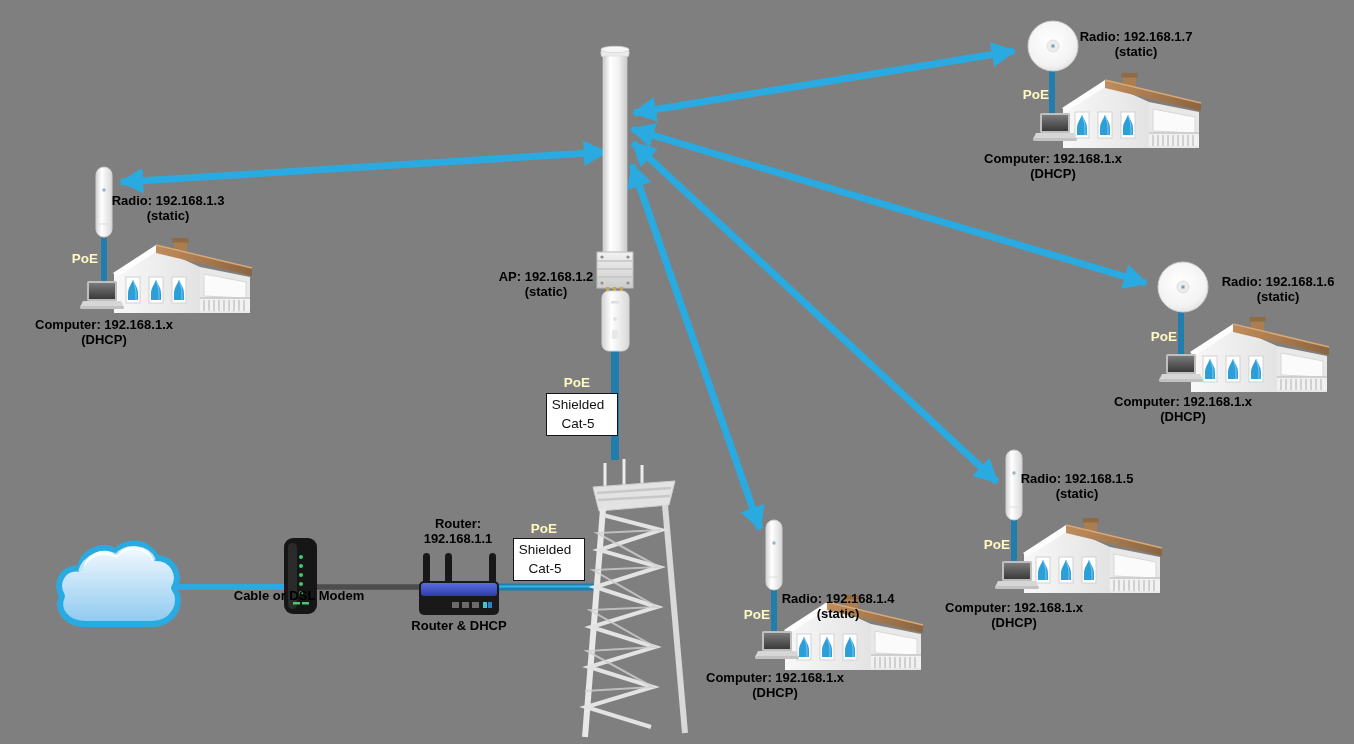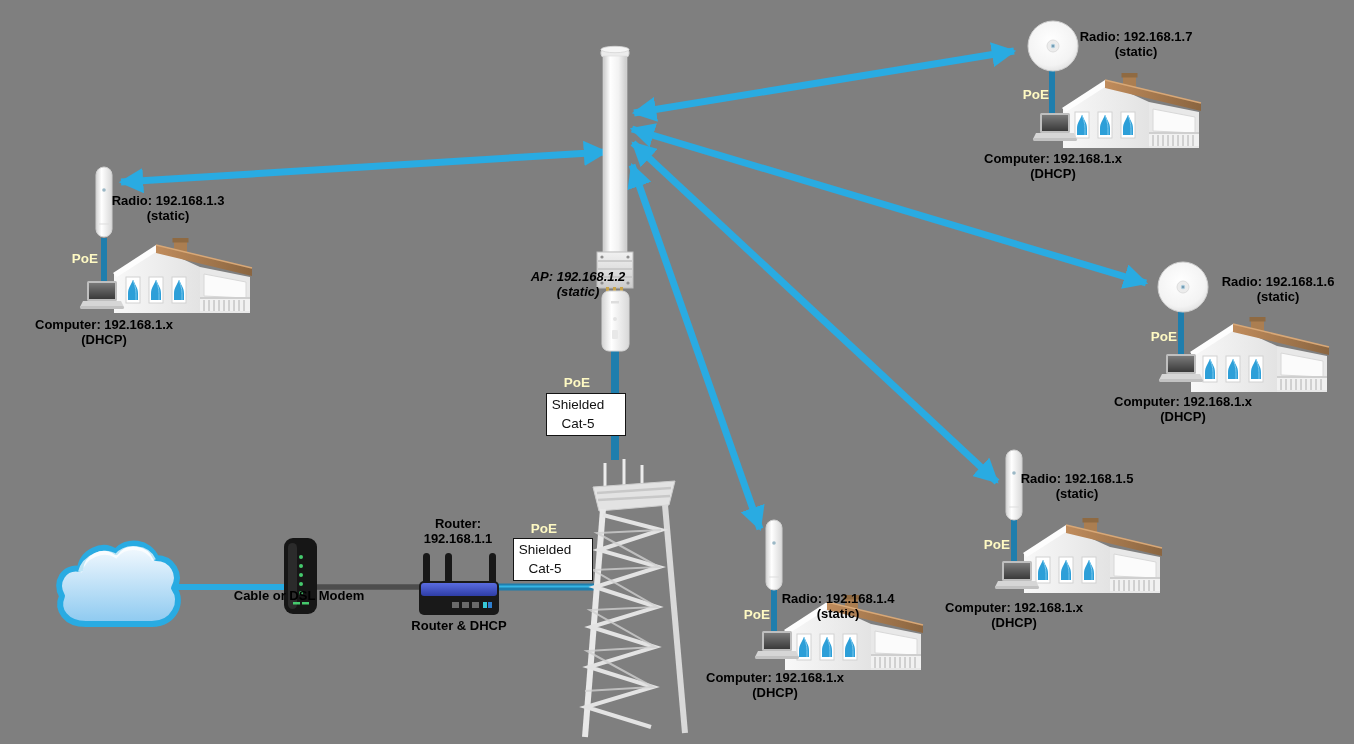--- a/index.html
+++ b/index.html
@@ -25,21 +25,21 @@
     color:#fef9c3;
   }
   .cable-box{
     position:absolute;
     width:62px;
     background:#ffffff;
     border:1.6px solid #141414;
     font:13.5px/19px "Liberation Sans",sans-serif;
     color:#111;
     text-align:center;
-    padding:1px 16px 2px 0;
+    padding:1px 8px 2px 0;
   }
 </style>
 </head>
 <body>
 
 <div id="stage">
 
   <svg id="gfx" width="1354" height="744" viewBox="0 0 1354 744">
     <defs>
       <marker id="ah" viewBox="0 0 3.4 3.4" markerWidth="3.6" markerHeight="3.6" refX="3.0" refY="1.7" orient="auto-start-reverse" markerUnits="strokeWidth">
@@ -223,21 +223,21 @@
     <use href="#sym-laptop" x="995" y="561"></use>
     <use href="#sym-laptop" x="755" y="631"></use>
 
     <use href="#sym-stick" x="95" y="166"></use>
     <use href="#sym-stick" x="1005" y="449"></use>
     <use href="#sym-stick" x="765" y="519"></use>
     <use href="#sym-dish" x="1027" y="20"></use>
     <use href="#sym-dish" x="1157" y="261"></use>
   </svg>
 
-  <div class="lbl" style="left:578px;top:269px;font-style:italic;">
+  <div class="lbl" style="left:546px;top:269px;">
     <div>AP: 192.168.1.2</div>
     <div>(static)</div>
   </div>
   <div class="lbl poe" style="left:577px;top:375px;">PoE</div>
   <div class="cable-box" style="left:546px;top:393px;">
     <div>Shielded</div>
     <div>Cat-5</div>
   </div>
 
   <div class="lbl poe" style="left:544px;top:521px;">PoE</div>

